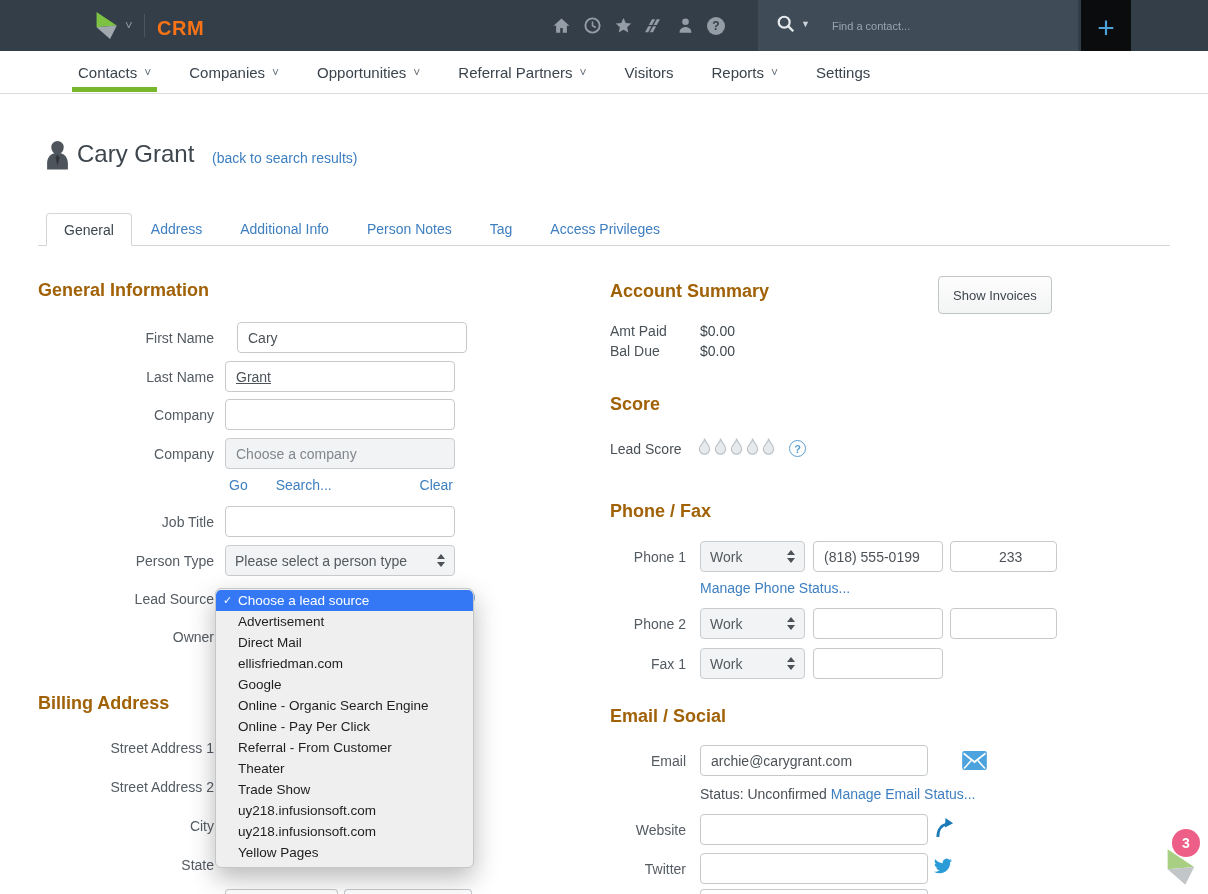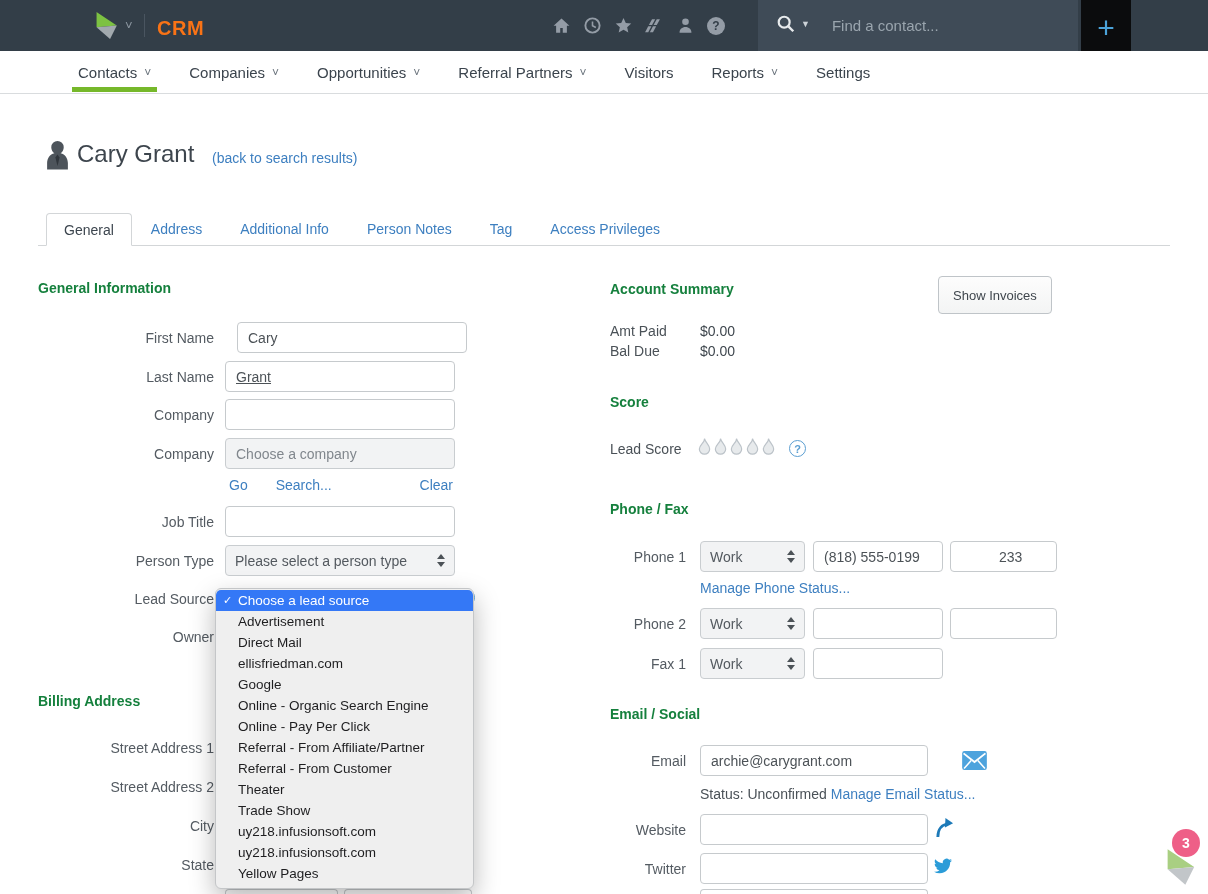--- a/index.html
+++ b/index.html
@@ -14,21 +14,21 @@
   
   .topbar { left:0; top:0; width:1208px; height:51px; background:#333e48; }
   .brand-caret { left:125px; top:18px; color:#8d97a1; font-size:13px; }
   .brand-divider { left:144px; top:14px; width:1px; height:23px; background:#4a5560; }
   .brand-label { left:157px; top:17px; font-size:20px; font-weight:bold; color:#f97316; letter-spacing:.5px; }
   .top-icons { left:552px; top:16px; display:flex; gap:12px; align-items:center; }
   .ticon { width:19px; height:19px; display:inline-flex; align-items:center; justify-content:center; }
   .help-glyph { width:18px; height:18px; border-radius:50%; background:#949ca6; color:#333e48; font-size:12px; font-weight:bold; display:flex; align-items:center; justify-content:center; }
   .search-panel { left:758px; top:0; width:320px; height:51px; background:#3f4b57; display:flex; align-items:center; padding-left:18px; }
   .search-caret { color:#cdd3d8; font-size:9px; margin:-4px 0 0 5px; }
-  .search-input { background:transparent; border:none; outline:none; color:#c6cdd3; font-size:15px; margin-left:22px; width:210px; }
+  .search-input { background:transparent; border:none; outline:none; color:#c6cdd3; font-size:11px; margin-left:22px; width:210px; }
   .search-input::placeholder { color:#9aa5ae; }
   .add-btn { left:1081px; top:0; width:50px; height:55px; background:#0b0c0d; color:#4ba3d9; font-size:30px; font-weight:300; display:flex; align-items:center; justify-content:center; }
 
   
   .navbar { left:0; top:51px; width:1208px; height:43px; background:#fff; border-bottom:1px solid #d9dcde; }
   .nav-items { height:100%; display:flex; align-items:flex-start; padding-left:78px; gap:38px; }
   .nav-item { position:relative; height:100%; display:flex; align-items:center; gap:7px; font-size:15px; color:#3b444d; cursor:pointer; }
   .nav-caret { color:#6b747d; font-size:12px; margin-top:2px; }
   .nav-item.active::after { content:""; position:absolute; left:-6px; right:-6px; bottom:1px; height:5px; background:#76b82a; }
 
@@ -36,21 +36,21 @@
   .contact-name { left:77px; top:140px; font-size:24px; color:#3d454d; }
   .back-link { left:212px; top:150px; font-size:14px; }
   a.link, .link { color:#3d7fc0; text-decoration:none; cursor:pointer; }
 
   
   .tabs-row { left:38px; top:213px; width:1132px; height:33px; border-bottom:1px solid #d3d6d8; display:flex; align-items:stretch; padding-left:8px; }
   .tab { font-size:14px; color:#3d7fc0; padding:0 19px; display:flex; align-items:center; cursor:pointer; }
   .tab.active { background:#fff; color:#3c454e; border:1px solid #d3d6d8; border-bottom:1px solid #fff; border-radius:4px 4px 0 0; margin-bottom:-1px; padding:0 17px; }
 
   
-  .sec-heading { font-size:14px; font-weight:bold; color:#15803d;text-align:right; }
+  .sec-heading { font-size:18px; font-weight:bold; color:#a16207;text-align:right; }
   .flabel { width:176px; text-align:right; font-size:14px; color:#545b62; }
   .tinput { border:1px solid #c6cacd; border-radius:4px; background:#fff; height:31px; font-size:14px; color:#4c5257; padding:0 10px; width:230px; outline:none; font-family:inherit; }
   .gray-field { border:1px solid #c9cdd0; border-radius:4px; background:#f2f3f4; height:31px; font-size:14px; color:#81878d; padding:7px 10px; width:230px; }
   .selectbox { border:1px solid #c9cdd0; border-radius:4px; background:#f2f3f4; height:31px; font-size:14px; color:#53595f; padding:0 9px; display:flex; align-items:center; cursor:pointer; }
   .selectbox .sel-text { flex:1; }
   .stepper { display:flex; flex-direction:column; gap:3px; margin-left:6px; }
   .stepper .up { width:0; height:0; border-left:4px solid transparent; border-right:4px solid transparent; border-bottom:5px solid #4c5257; }
   .stepper .dn { width:0; height:0; border-left:4px solid transparent; border-right:4px solid transparent; border-top:5px solid #4c5257; }
   .links-row { display:flex; align-items:center; gap:28px; font-size:14px; }
   .links-row .push { margin-left:auto; }
@@ -231,21 +231,20 @@
 <div class="abs frag" style="left:344px; top:889px; width:128px; height:8px;"></div>
 
 <div class="abs dropdown-panel">
     <div class="dd-item selected"><span class="dd-check">✓</span><span>Choose a lead source</span></div>
     <div class="dd-item"><span>Advertisement</span></div>
     <div class="dd-item"><span>Direct Mail</span></div>
     <div class="dd-item"><span>ellisfriedman.com</span></div>
     <div class="dd-item"><span>Google</span></div>
     <div class="dd-item"><span>Online - Organic Search Engine</span></div>
     <div class="dd-item"><span>Online - Pay Per Click</span></div>
-    <div class="dd-item"><span>Referral - From Affiliate/Partner</span></div>
     <div class="dd-item"><span>Referral - From Customer</span></div>
     <div class="dd-item"><span>Theater</span></div>
     <div class="dd-item"><span>Trade Show</span></div>
     <div class="dd-item"><span>uy218.infusionsoft.com</span></div>
     <div class="dd-item"><span>uy218.infusionsoft.com</span></div>
     <div class="dd-item"><span>Yellow Pages</span></div>
   </div>
 
 <div class="abs sec-heading" style="left:610px; top:281px;">Account Summary</div>
 <button class="abs btn" style="left:938px; top:276px;">Show Invoices</button>

